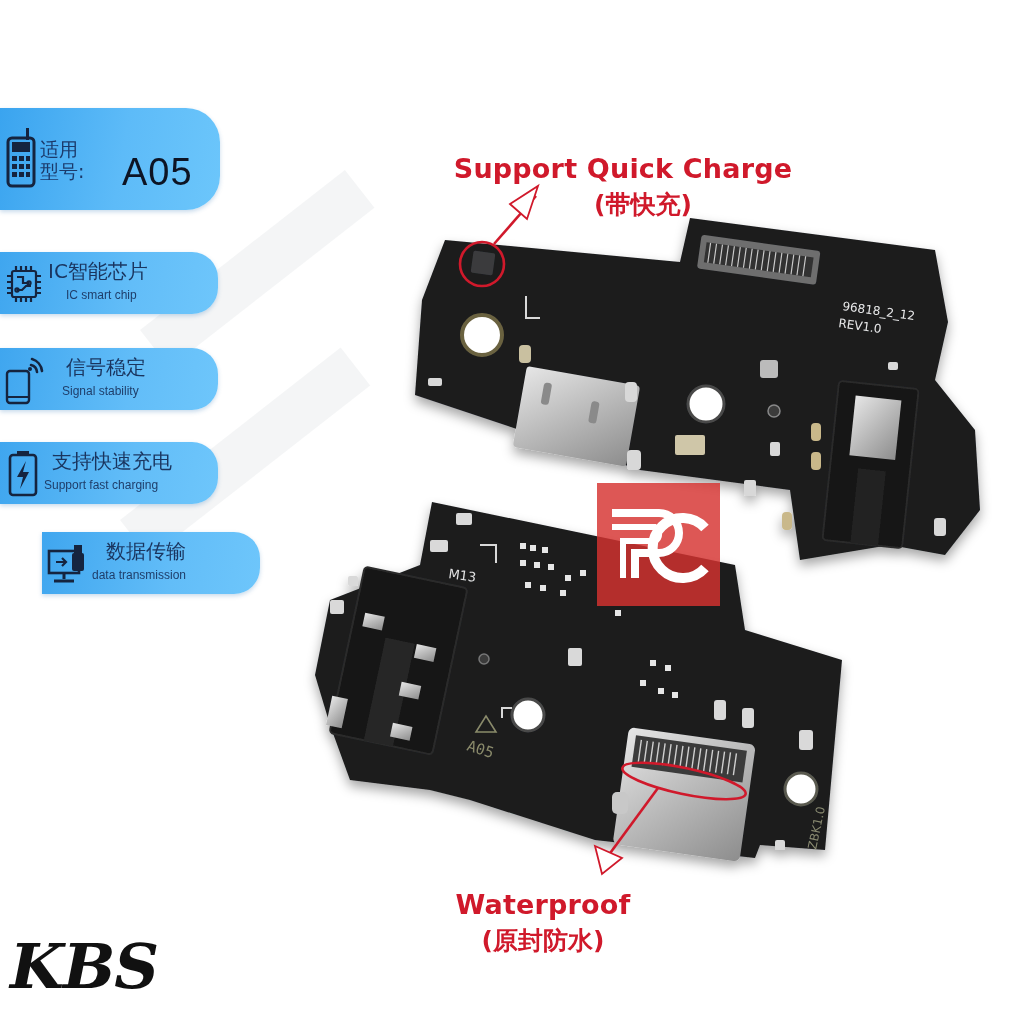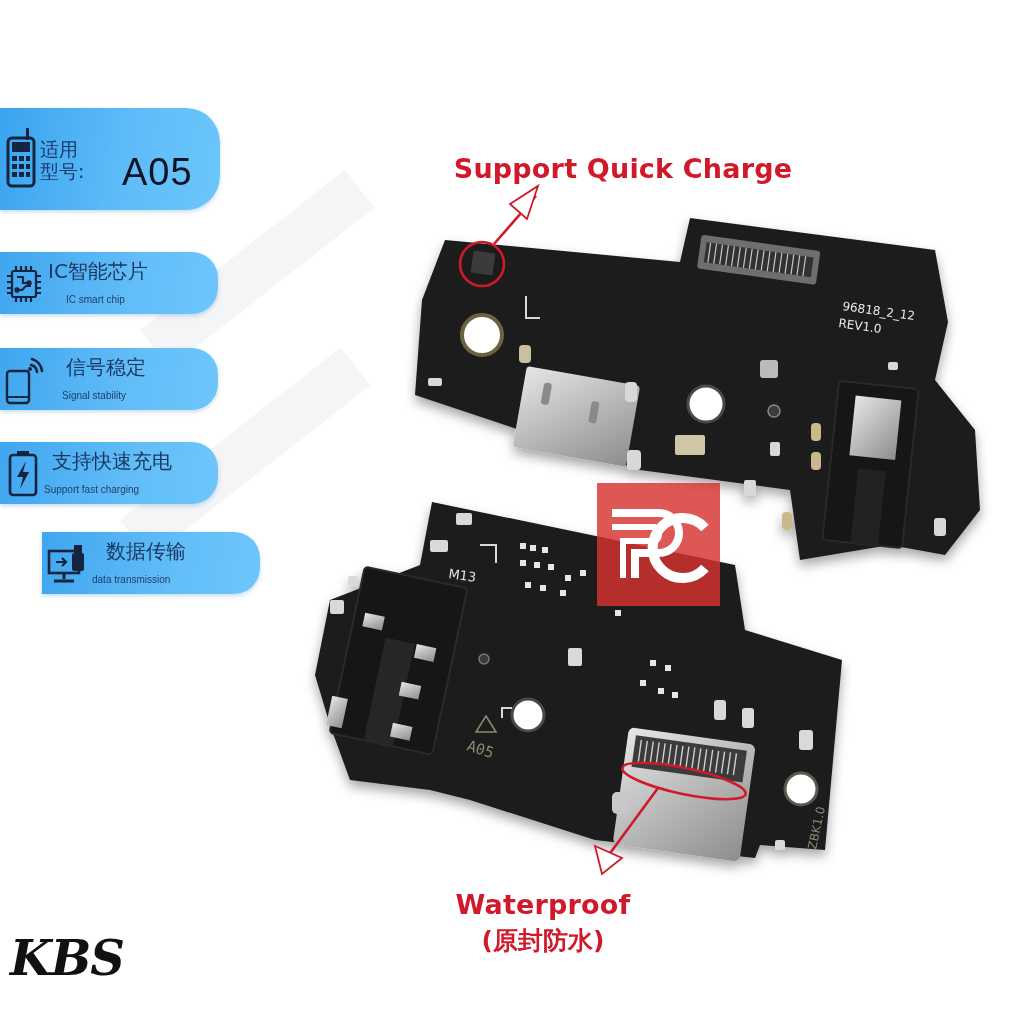--- a/index.html
+++ b/index.html
@@ -22,29 +22,29 @@
   .model-card .model { position: absolute; left: 122px; top: 43px; font-family: "Liberation Sans", sans-serif; font-weight: normal; font-size: 38px; color: #0d1424; letter-spacing: 1px; }
 
   .feature {
     position: absolute; left: 0; width: 218px; height: 62px;
     border-radius: 0 26px 26px 0;
     background: linear-gradient(100deg, #3fa6ef 0%, #62bdf8 60%, #6ec6fb 100%);
     box-shadow: 0 2px 4px rgba(40,110,180,.25);
   }
   .feature .ficon { position: absolute; left: 4px; top: 10px; width: 40px; height: 44px; }
   .feature .cn { position: absolute; left: 52px; top: 6px; font-size: 20px; color: #1a355f; white-space: nowrap; }
-  .feature .en { position: absolute; top: 42px; font-family: "Liberation Sans", sans-serif; font-size: 10px; color: #1f3e6a; white-space: nowrap; }
+  .feature .en { position: absolute; top: 36px; font-family: "Liberation Sans", sans-serif; font-size: 12px; color: #1f3e6a; white-space: nowrap; }
 
   
   .anno { position: absolute; color: #d0192b; font-weight: bold; text-align: center; font-family: "DejaVu Sans", sans-serif; margin-top: 13px; }
   .anno .en { font-size: 27px; letter-spacing: .2px; }
   .anno .cn { font-size: 25px; }
 
   
-  .kbs { position: absolute; left: 10px; top: 930px; font-family: "DejaVu Serif", serif; font-weight: bold; font-style: italic; font-size: 48px; color: #111; letter-spacing: -1px; }
+  .kbs { position: absolute; left: 10px; top: 930px; font-family: "DejaVu Serif", serif; font-weight: bold; font-style: italic; font-size: 62px; color: #111; letter-spacing: -1px; }
 
   
   .pc-logo { position: absolute; left: 597px; top: 483px; width: 123px; height: 123px; background: rgba(213,50,48,.82); }
 
   svg.boards { position: absolute; left: 0; top: 0; }
 </style>
 </head>
 <body>
 
 <div class="bg-stripe" style="left:140px; top:330px; width:260px; height:48px;"></div>
@@ -271,20 +271,21 @@
       <path d="M15 30 H62 A20 20 0 0 1 62 70 H38 V95" stroke-width="8"></path>
       <path d="M15 44 H58 A8 8 0 0 1 58 58 H26 V95" stroke-width="6"></path>
       <path d="M108 45 A30 30 0 1 0 108 85" stroke-width="10"></path>
     </g>
   </svg>
   
 </div>
 
 <div class="anno" style="left:430px; top:140px; width:386px;">
   <div class="en">Support Quick Charge</div>
+  <div class="cn" style="padding-left:40px; margin-top:4px;">(带快充)</div>
 </div>
 
 <div class="anno" style="left:440px; top:876px; width:206px;">
   <div class="en">Waterproof</div>
   <div class="cn" style="margin-top:4px;">(原封防水)</div>
 </div>
 
 <div class="kbs">KBS</div>
 
 </body></html>

